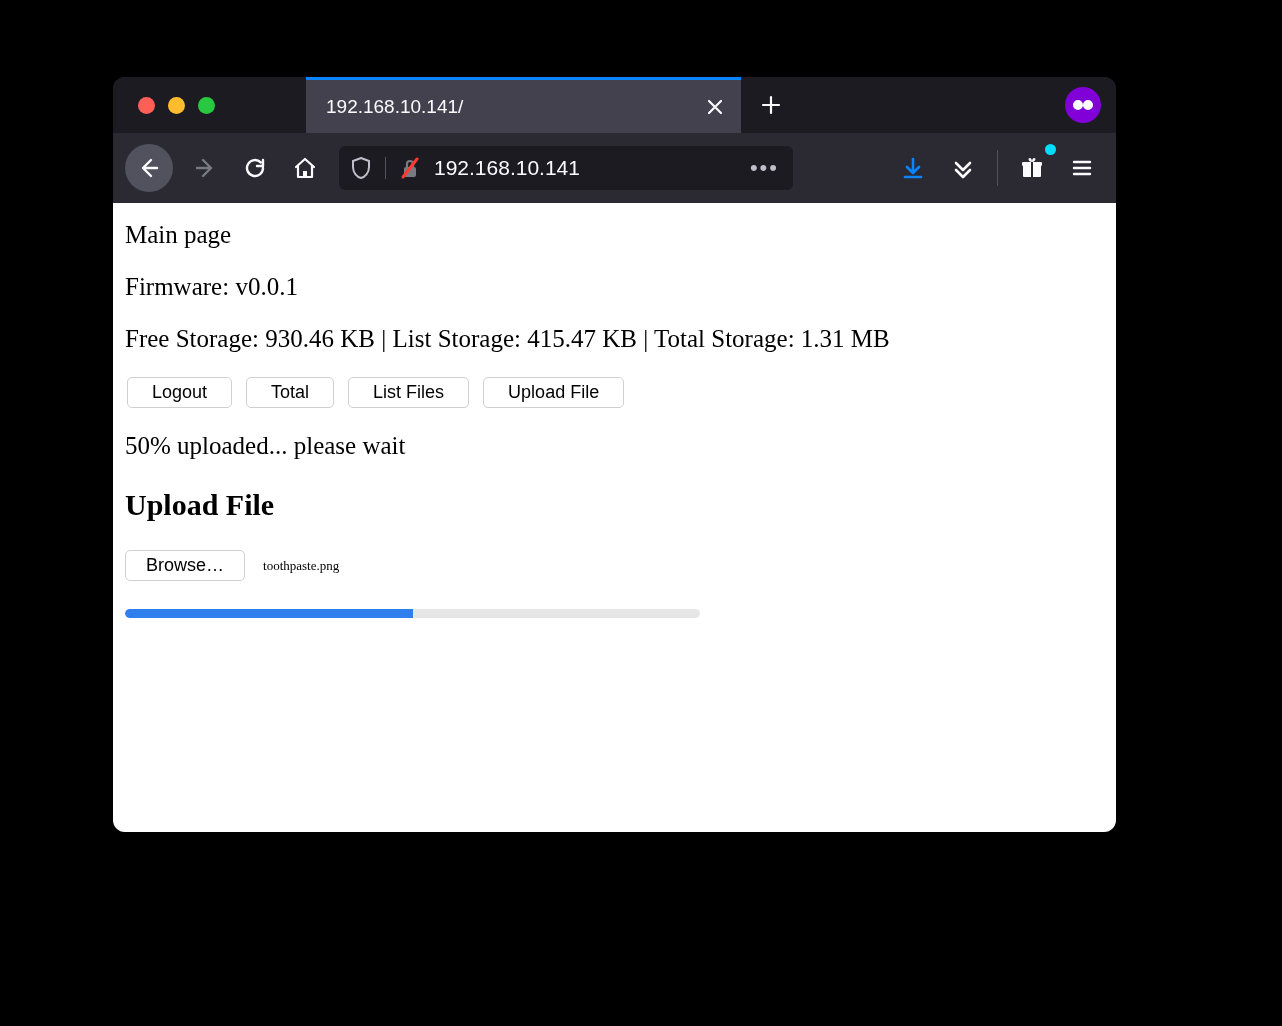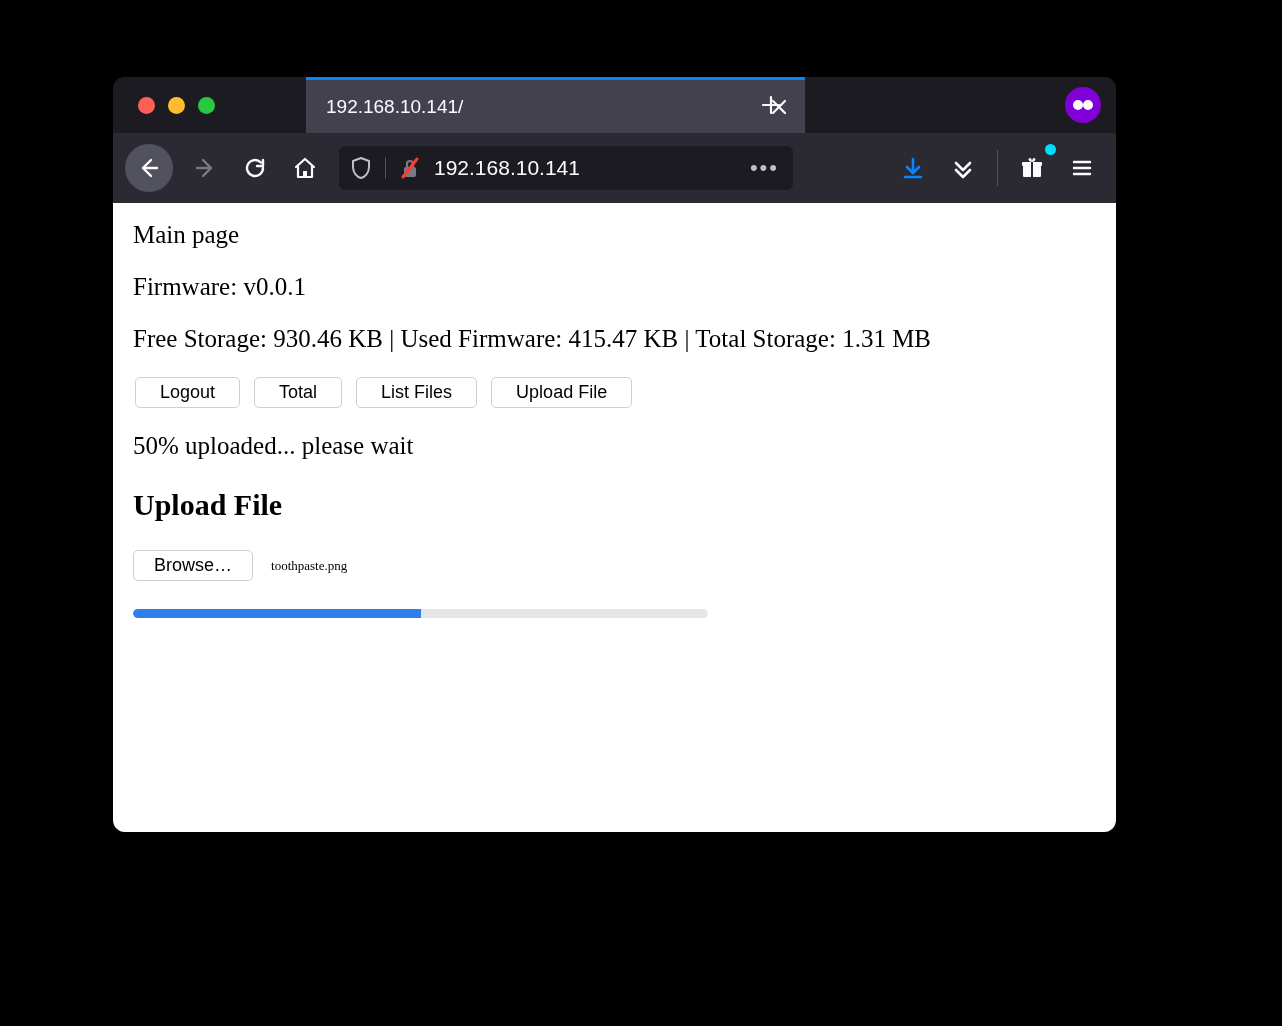--- a/index.html
+++ b/index.html
@@ -41,21 +41,21 @@
     height: 17px;
     border-radius: 50%;
   }
   .tl-red { background: #ff5f57; }
   .tl-yellow { background: #febc2e; }
   .tl-green { background: #28c840; }
   .tab {
     position: absolute;
     left: 193px;
     top: 0;
-    width: 499px;
+    width: 435px;
     height: 56px;
     background: #42414d;
     display: flex;
     align-items: center;
     padding-left: 20px;
     border-top: 3px solid #0a84ff;
   }
   .tab-title {
     color: #fbfbfe;
     font-size: 19px;
@@ -172,21 +172,21 @@
     top: -2px;
     right: -2px;
     width: 11px;
     height: 11px;
     background: #00ddff;
     border-radius: 50%;
   }
   .content {
     background: #fff;
     height: calc(100% - 126px);
-    padding: 12px 20px;
+    padding: 12px 12px;
     font-family: "Times New Roman", Times, serif;
     color: #000;
     overflow-y: auto;
   }
   .content p {
     font-size: 25px;
     margin: 24px 0;
   }
   .content p.first { margin-top: 6px; }
   .btn-row {
@@ -348,21 +348,21 @@
   <div class="content">
     <p class="first">Main page</p>
 
     <p>
       <span>Firmware:</span>
       <span>v0.0.1</span>
     </p>
 
     <p>
       <span>Free Storage:</span>
-      <span>930.46 KB</span><span> | </span><span>Used Firmware:</span>
+      <span>930.46 KB</span><span> | </span><span>List Storage:</span>
       <span>415.47 KB</span><span> | </span><span>Total Storage:</span>
       <span>1.31 MB</span>
     </p>
 
     <div class="btn-row">
       <button class="page-btn">Logout</button>
       <button class="page-btn">Total</button>
       <button class="page-btn">List Files</button>
       <button class="page-btn">Upload File</button>
     </div>

